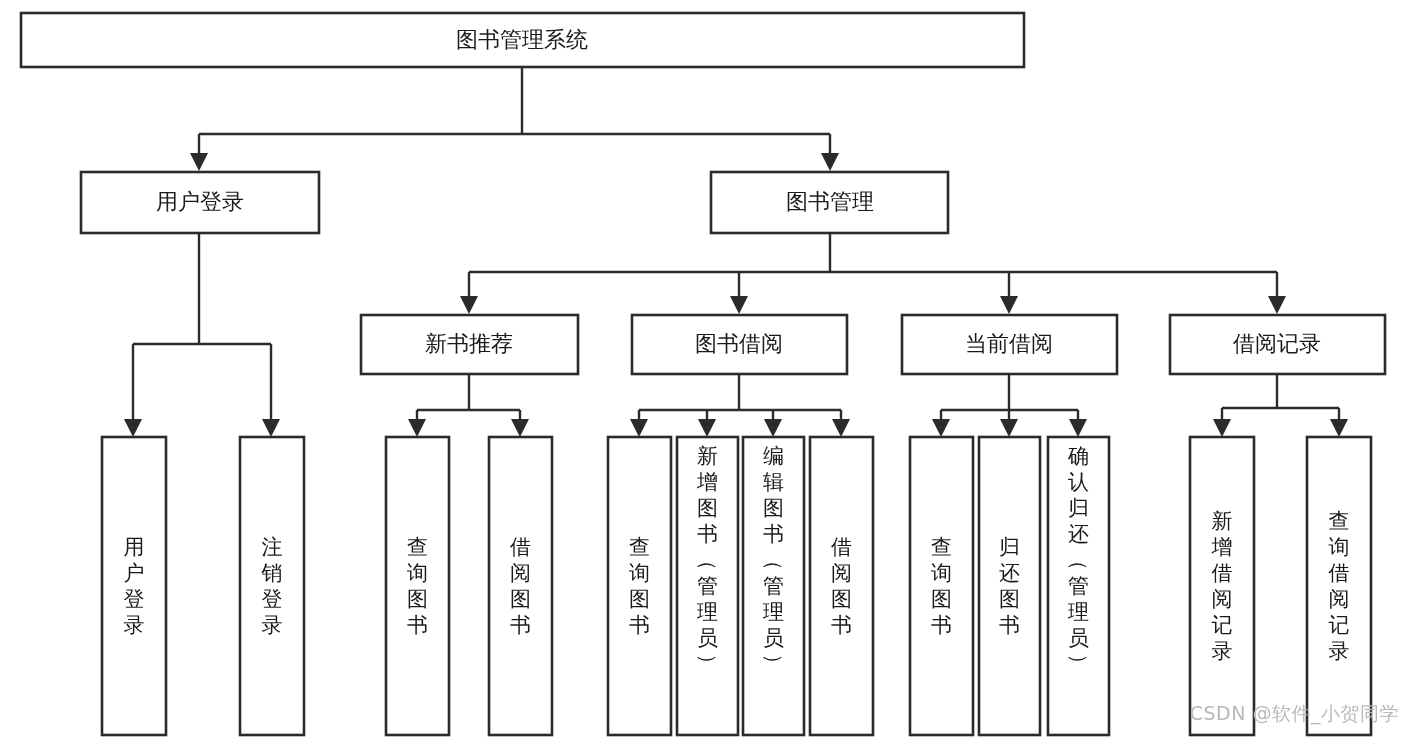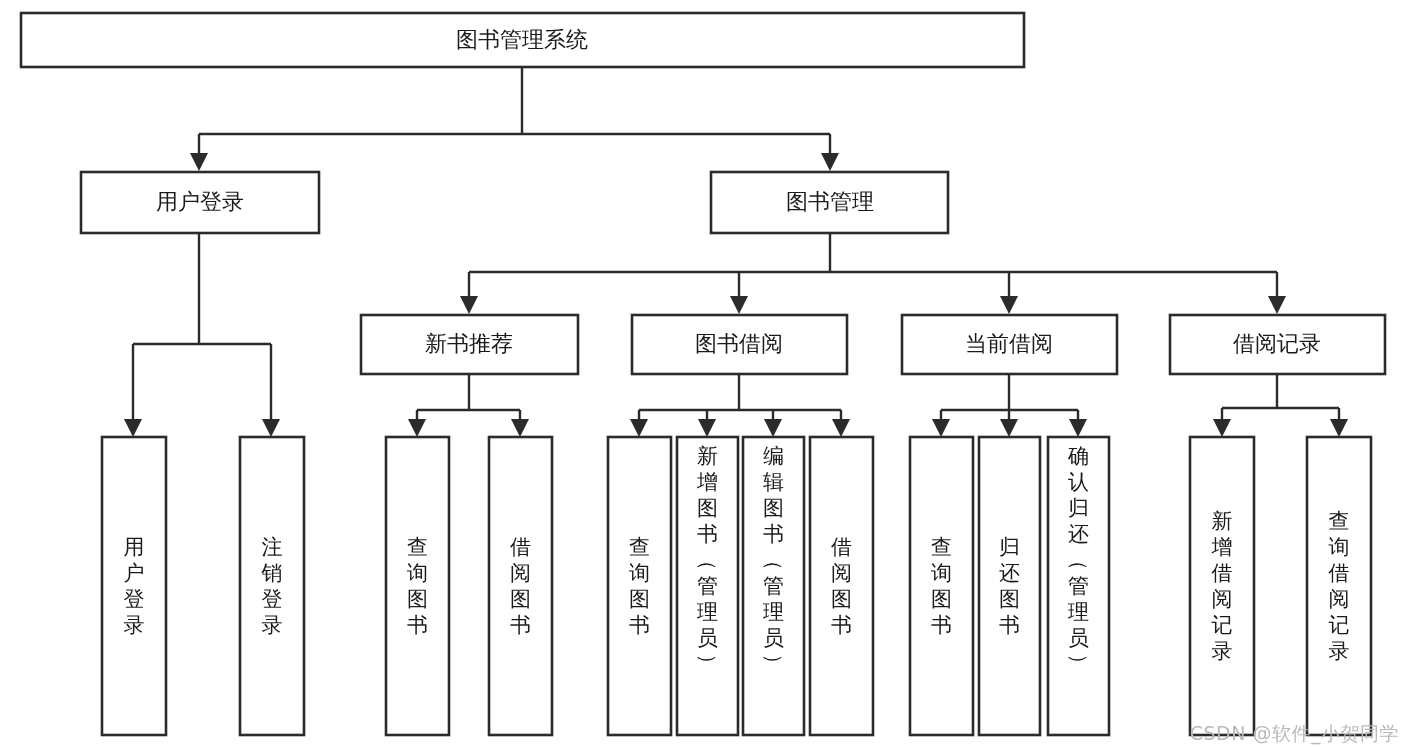--- a/index.html
+++ b/index.html
@@ -68,21 +68,21 @@
     text-align: center;
   }
   .vlabel .rot {
     display: block;
     transform: rotate(90deg);
     transform-origin: center center;
   }
   .watermark {
     position: absolute;
     right: 6px;
-    bottom: 0;
+    bottom: 20px;
     color: #b9b9b9;
     font-family: "DejaVu Sans", "Liberation Sans", sans-serif;
     font-size: 19px;
     letter-spacing: 0.5px;
     white-space: nowrap;
   }
 </style>
 </head>
 <body>
 

